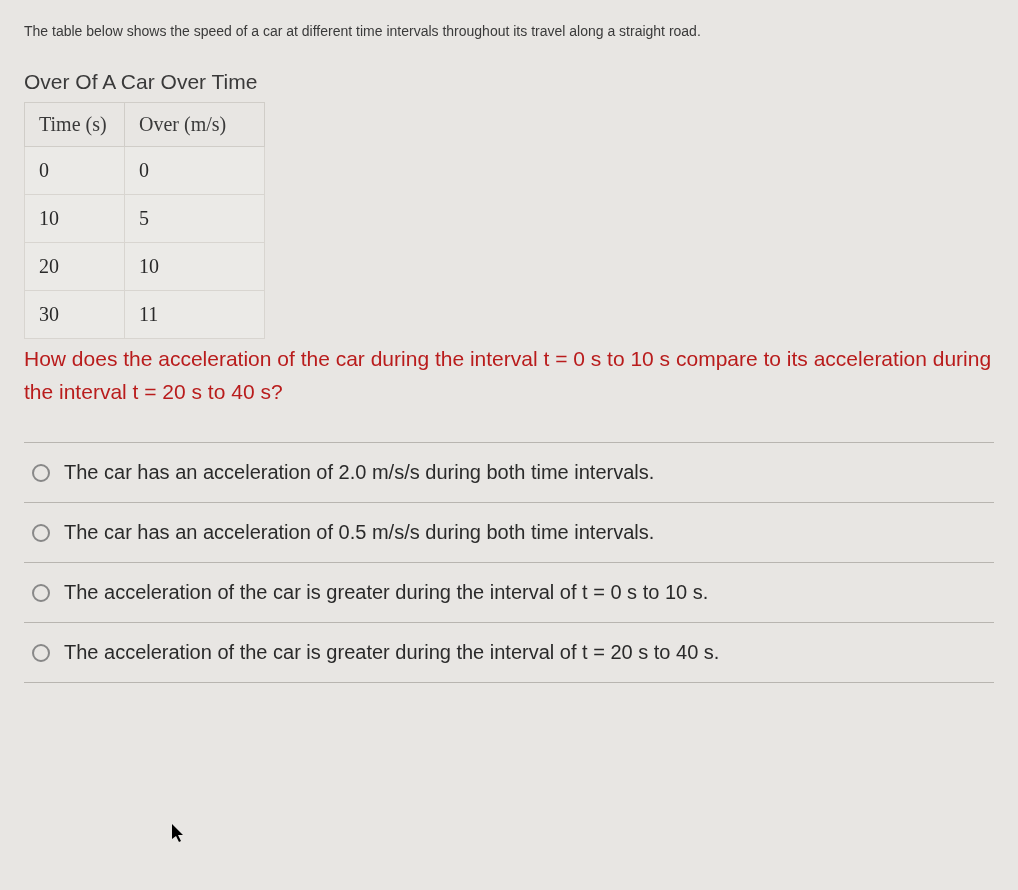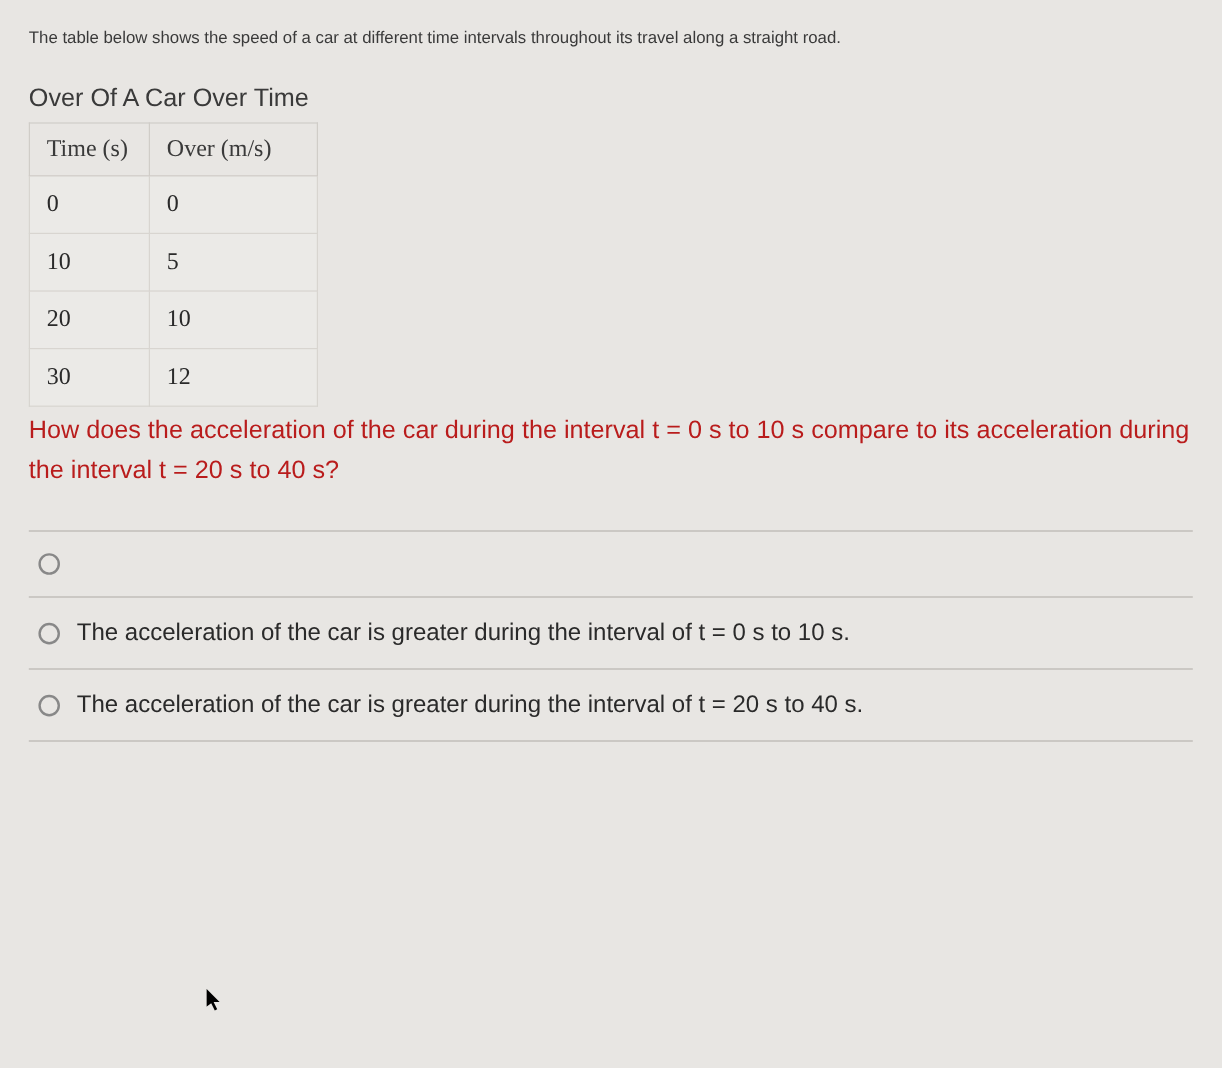--- a/index.html
+++ b/index.html
@@ -106,30 +106,35 @@
     <tr>
       <td>10</td>
       <td>5</td>
     </tr>
     <tr>
       <td>20</td>
       <td>10</td>
     </tr>
     <tr>
       <td>30</td>
-      <td>12</td>
+      <td>11</td>
     </tr>
   </tbody>
 </table>
 
 <p class="question-text">How does the acceleration of the car during the interval t = 0 s to 10 s compare to its acceleration during the interval t = 20 s to 40 s?</p>
 
 <div>
   <div class="answer-option">
     <span class="radio-circle"></span>
+    <span class="answer-text">The car has an acceleration of 2.0 m/s/s during both time intervals.</span>
+  </div>
+  <div class="answer-option">
+    <span class="radio-circle"></span>
+    <span class="answer-text">The car has an acceleration of 0.5 m/s/s during both time intervals.</span>
   </div>
   <div class="answer-option">
     <span class="radio-circle"></span>
     <span class="answer-text">The acceleration of the car is greater during the interval of t = 0 s to 10 s.</span>
   </div>
   <div class="answer-option">
     <span class="radio-circle"></span>
     <span class="answer-text">The acceleration of the car is greater during the interval of t = 20 s to 40 s.</span>
   </div>
 </div>

